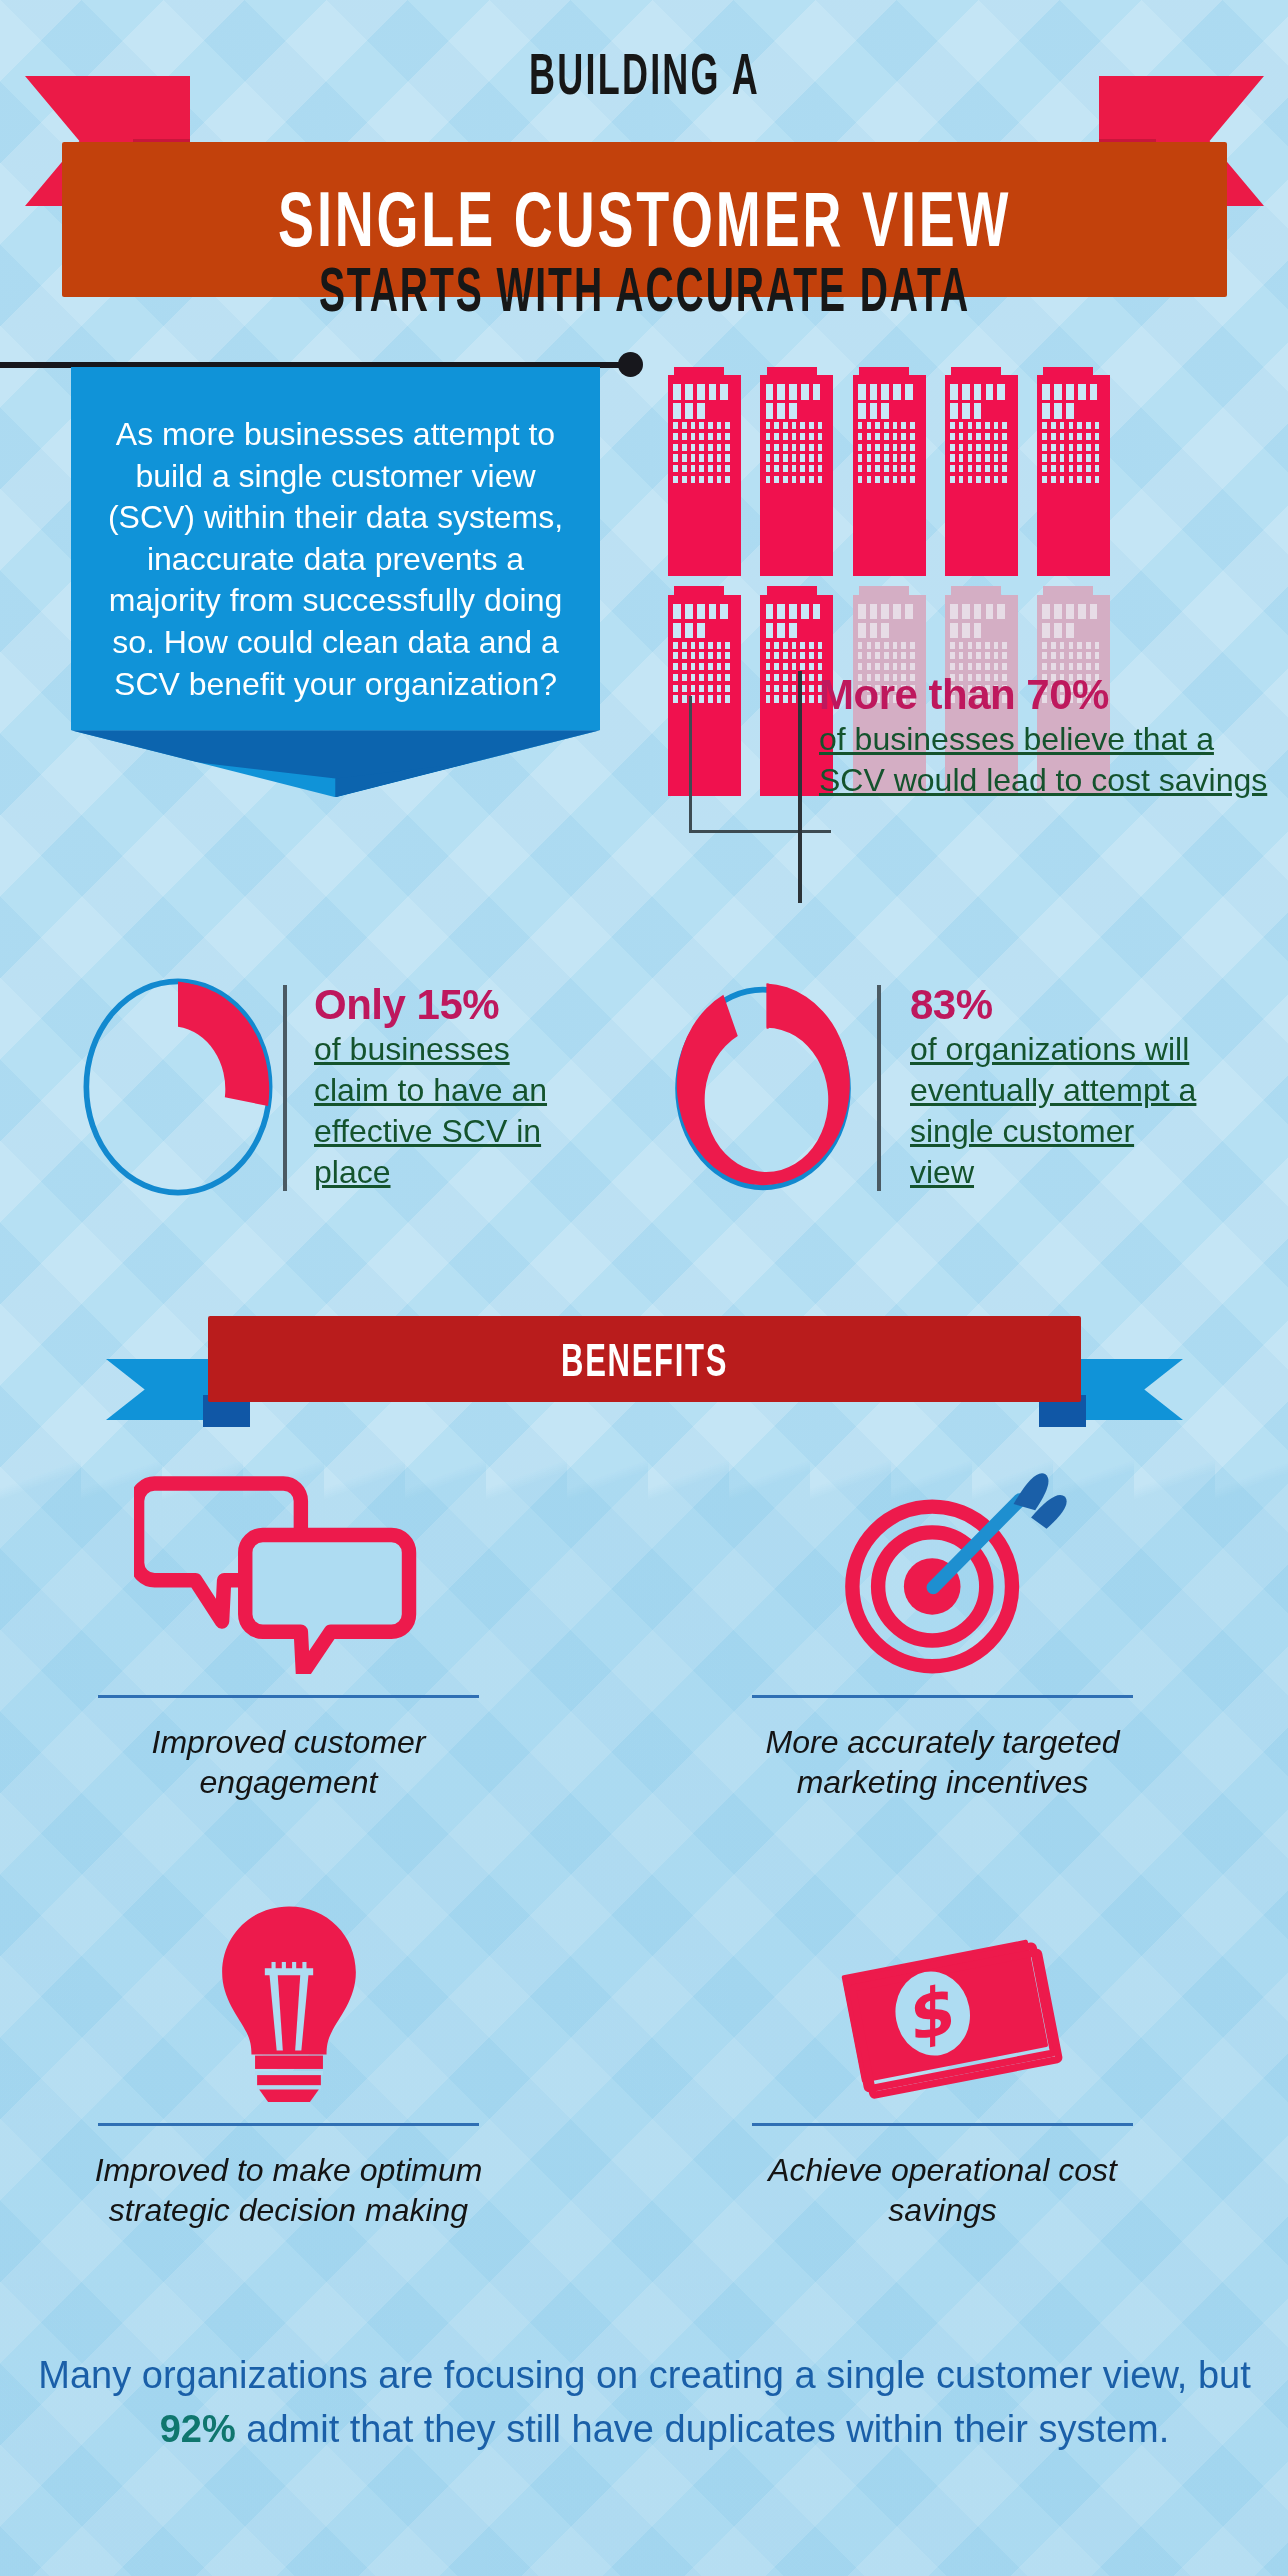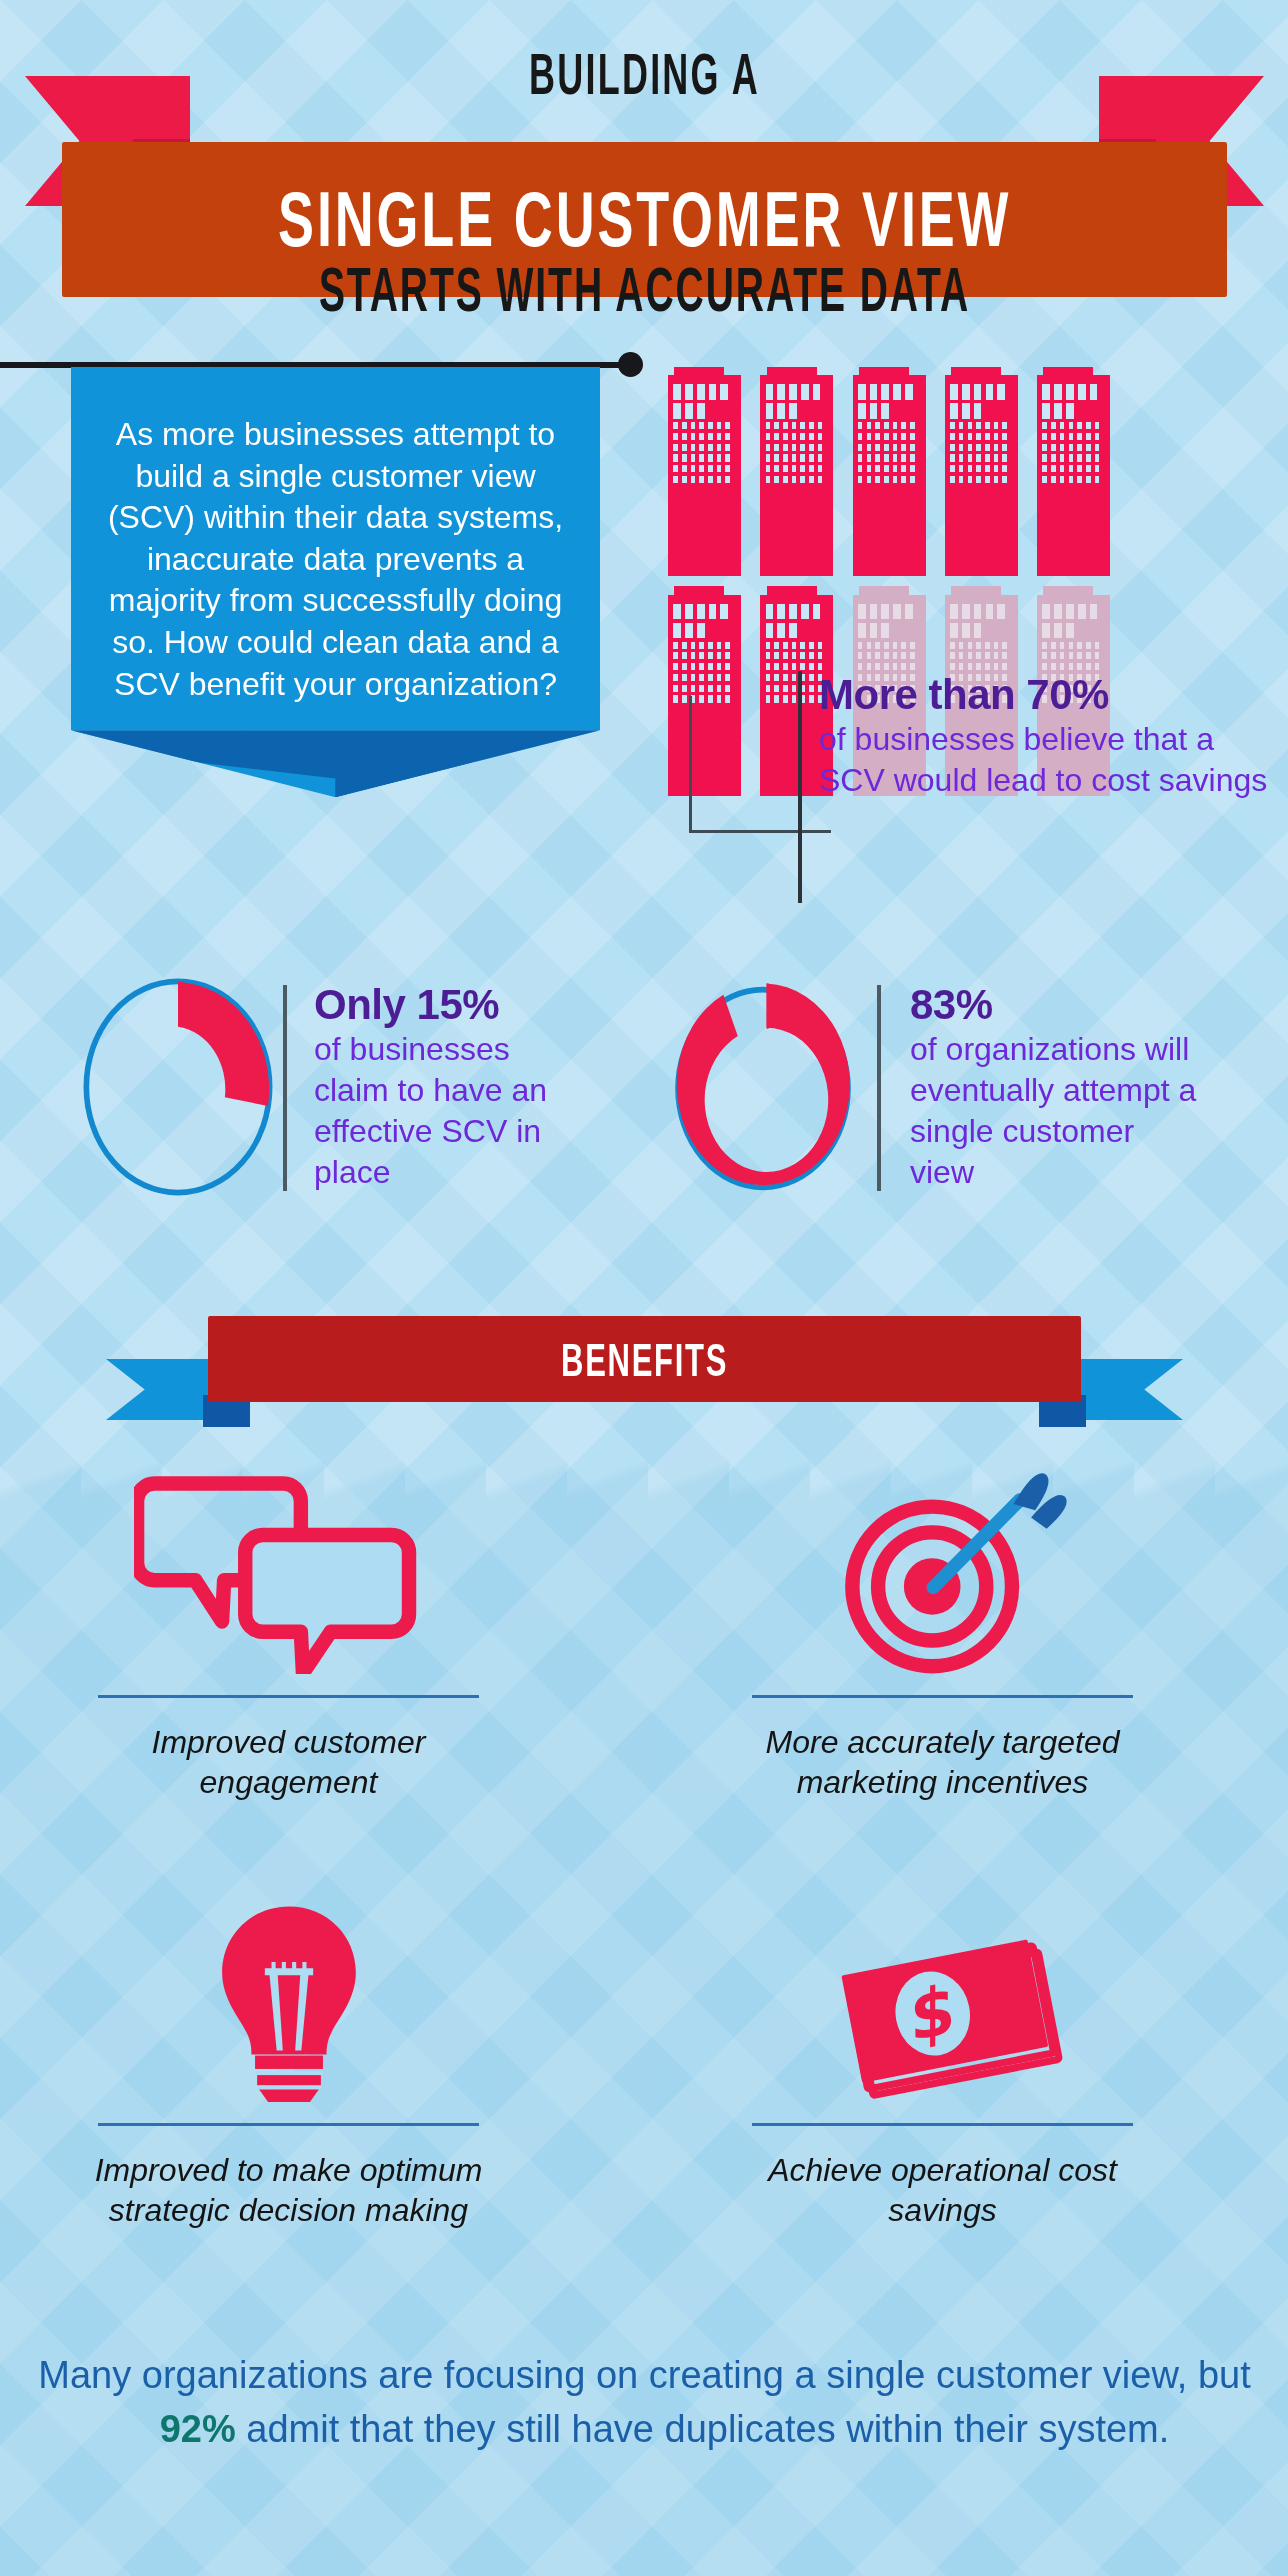--- a/index.html
+++ b/index.html
@@ -130,24 +130,24 @@
     width:142px; height:137px;
     border-left:3.6px solid #3d4b52; border-bottom:3.6px solid #3d4b52;
   }
   .stat-70{
     position:absolute; top:671px; left:819px; width:453px;
   }
   .stat-70 .rule{
     position:absolute; left:-20.6px; top:0; width:3.6px; height:232px; background:#2c3338;
   }
   .stat-num{
-    color:#4c1d95; font-size:42px; font-weight:bold; line-height:1.15; letter-spacing:-0.5px;
+    color:#be185d; font-size:42px; font-weight:bold; line-height:1.15; letter-spacing:-0.5px;
   }
   .stat-txt{
-    color:#6d28d9; font-size:32px; line-height:1.28; font-weight:400;
+    color:#14532d; font-size:32px; line-height:1.28; font-weight:400;text-decoration:underline;
   }
 
   .donut{ position:absolute; }
   .donut svg{ display:block; }
 
   .stat-15{ position:absolute; top:981px; left:314px; width:278px; }
   .stat-15 .rule{ position:absolute; left:-31px; top:4.1px; width:3.6px; height:206px; background:#4b5a63; }
   .stat-83{ position:absolute; top:981px; left:910px; width:289px; }
   .stat-83 .rule{ position:absolute; left:-33px; top:4.1px; width:3.6px; height:206px; background:#4b5a63; }
 

